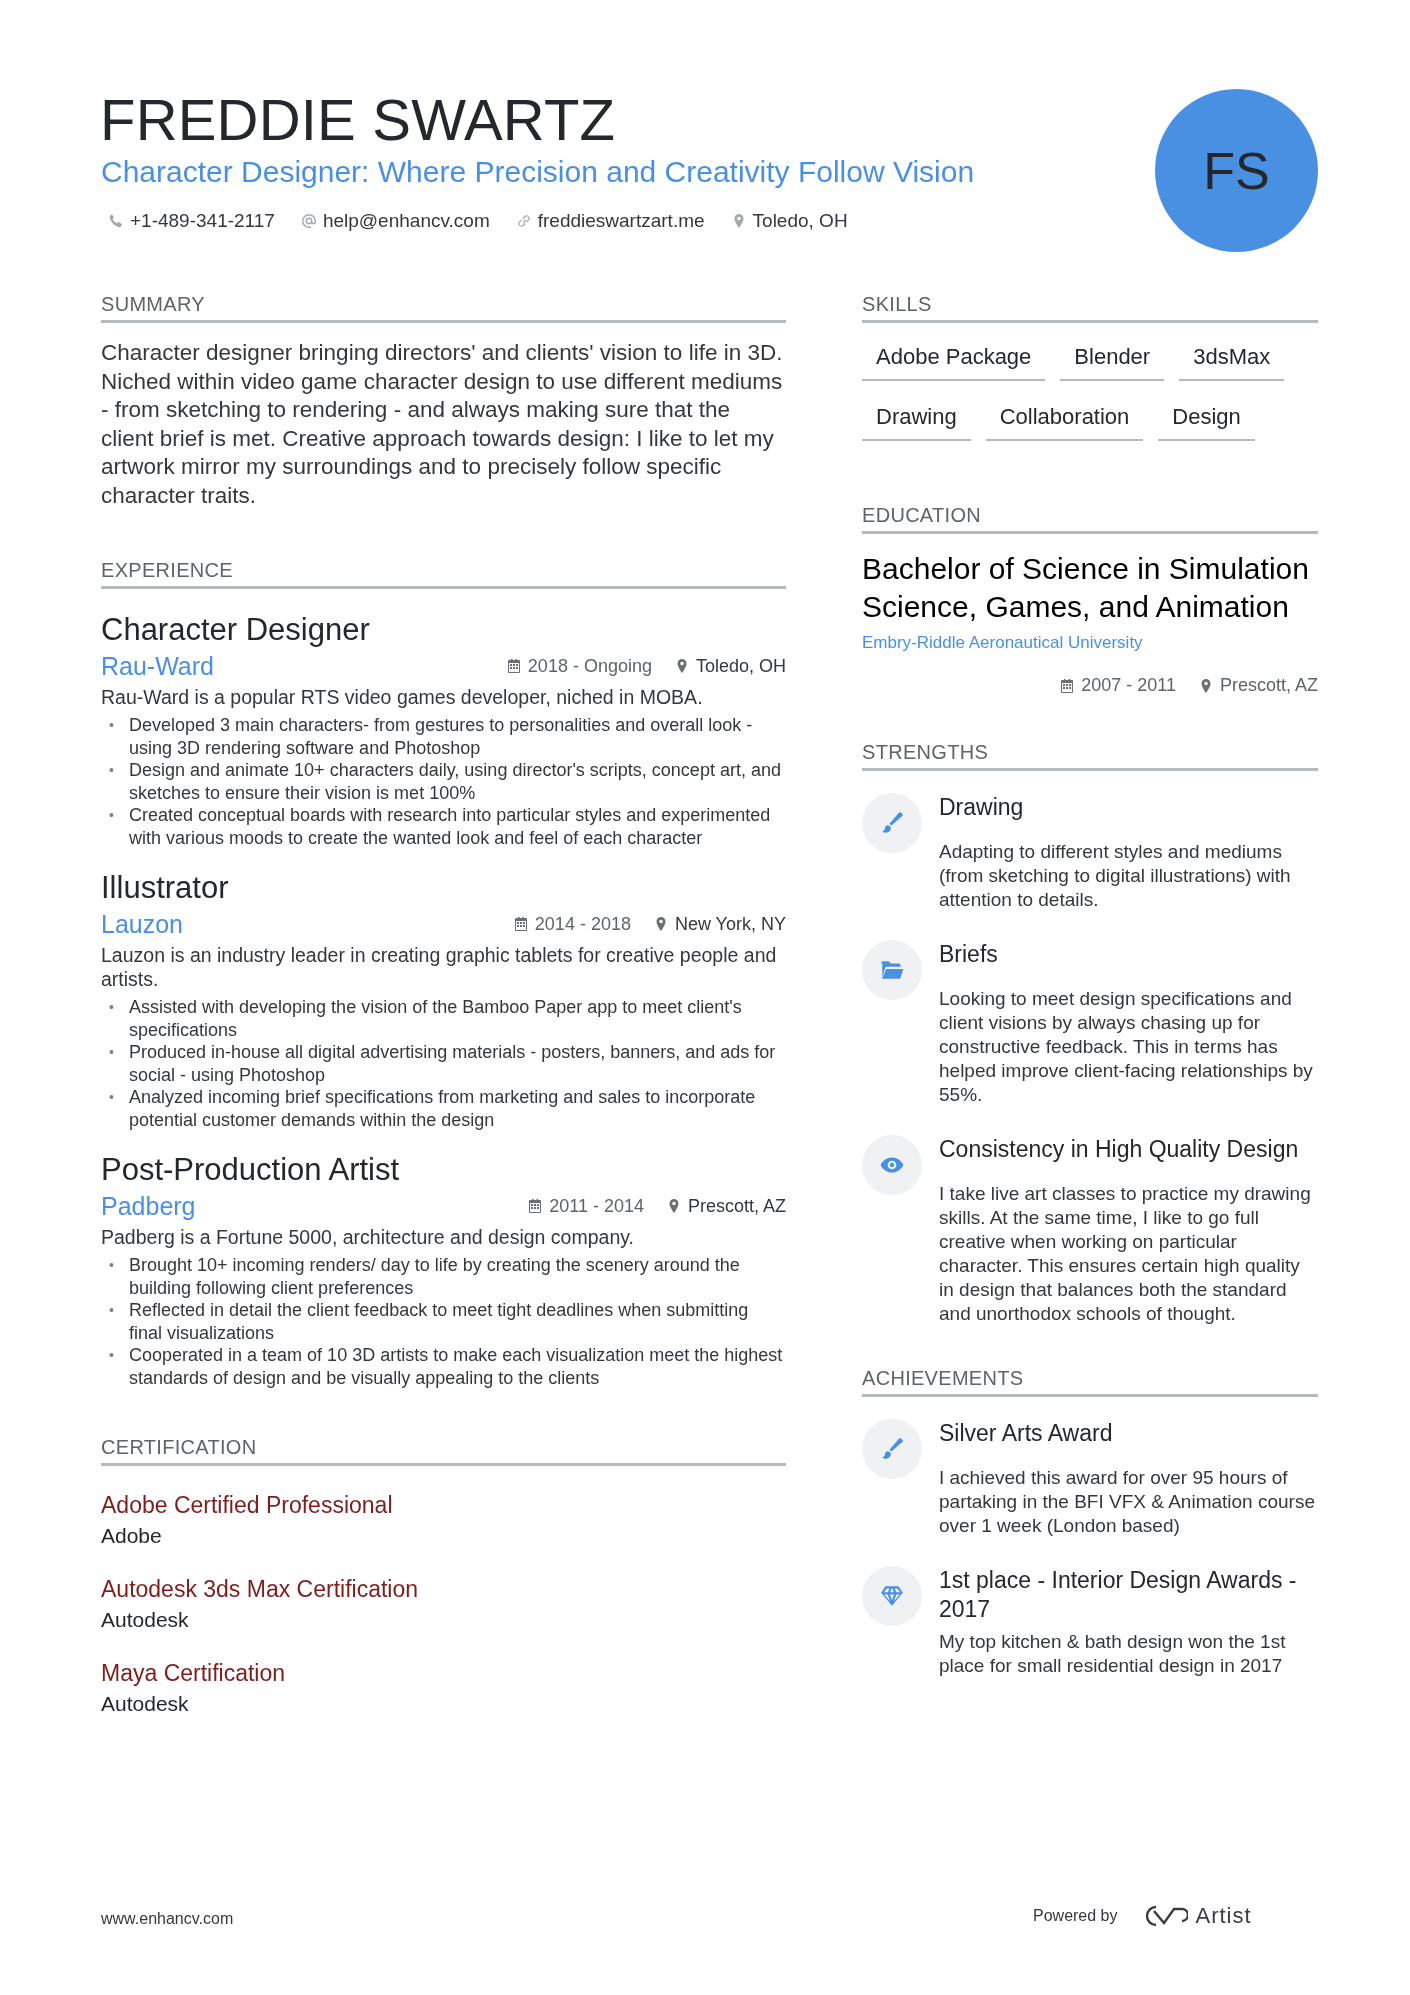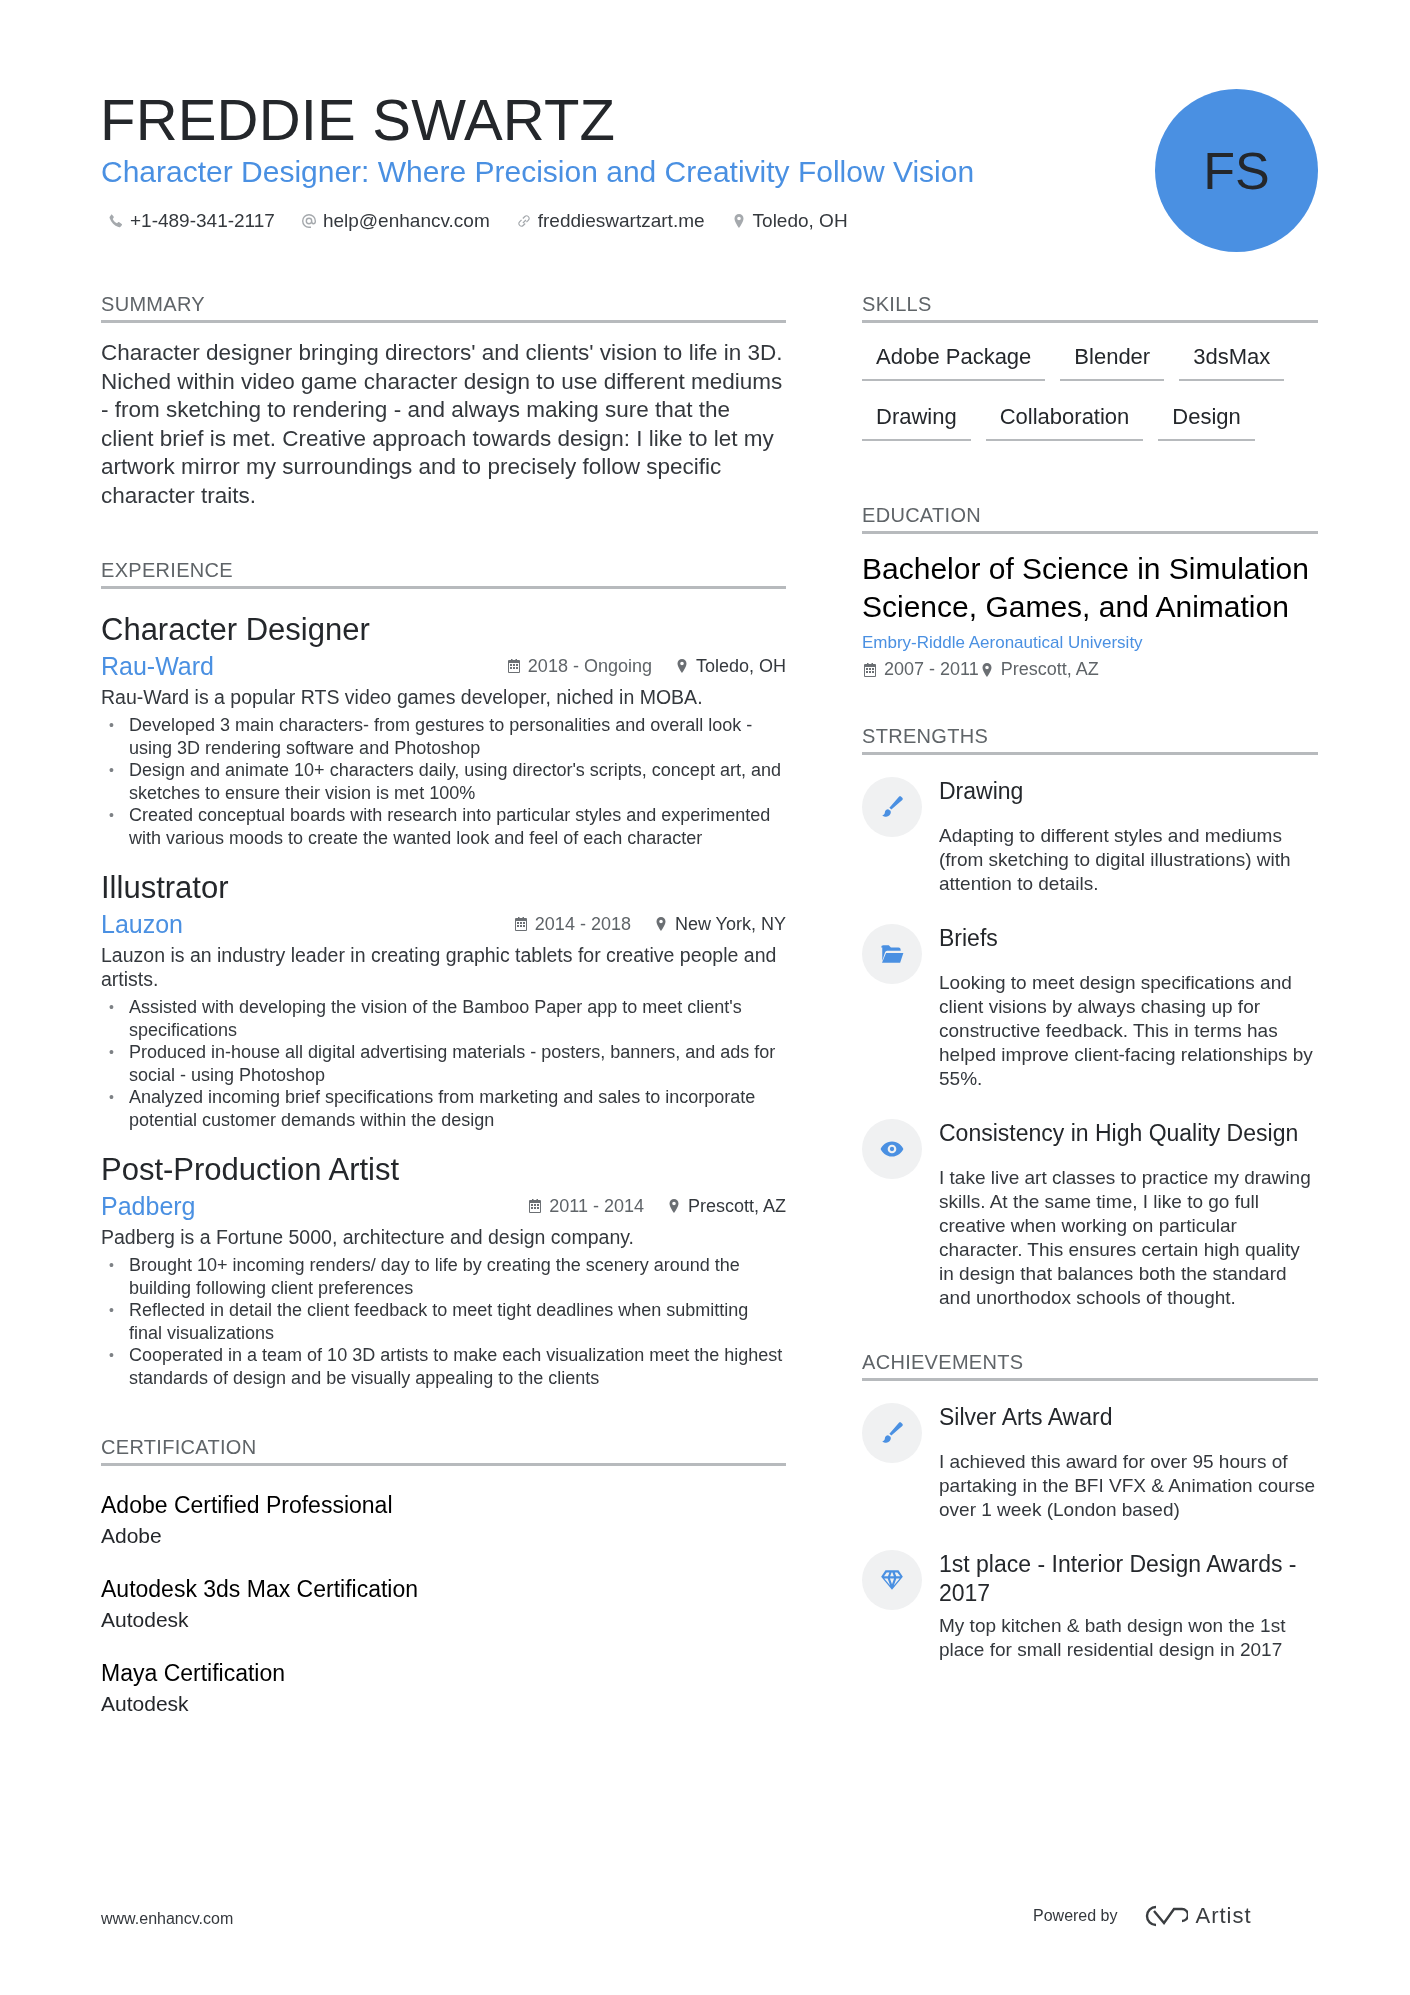--- a/index.html
+++ b/index.html
@@ -26,29 +26,29 @@
   .meta { display: flex; gap: 22px; font-size: 18px; color: #5f6468; align-items: center; }
   .meta span.item { display: flex; align-items: center; gap: 6px; }
   .meta svg { width: 16px; height: 16px; fill: #6b6f73; }
   .meta .loc-text { color: #34383d; }
   .job-desc { font-size: 19.5px; line-height: 24px; color: #34383d; margin-top: 3px; }
   .bullets { list-style: none; margin-top: 5px; }
   .bullets li { position: relative; padding-left: 28px; font-size: 18px; line-height: 22.5px; color: #34383d; }
   .bullets li::before { content: "•"; position: absolute; left: 8px; top: 0; color: #7d8185; font-size: 14px; }
 
   .cert { margin-top: 24px; }
-  .cert-name { font-size: 23px; line-height: 30px; color: #000000; }
+  .cert-name { font-size: 23px; line-height: 30px; color: #7f1d1d; }
   .cert-issuer { font-size: 21px; line-height: 28px; color: #24272b; margin-top: 2px; }
 
   .skills { display: flex; flex-wrap: wrap; gap: 16px 15px; margin-top: 14px; }
   .skill { font-size: 22px; line-height: 28px; color: #24272b; padding: 6px 14px 8px 14px; border-bottom: 2px solid #b7babd; }
 
   .degree { font-size: 30px; line-height: 37.5px; color: #000000; margin-top: 16px; }
   .school { font-size: 17px; line-height: 32px; color: #4a90e2; margin-top: 2px; }
-  .edu-meta { display: flex; font-size: 18px; color: #5f6468; margin-top: 0; align-items: center; }
+  .edu-meta { display: flex; gap: 22px; font-size: 18px; color: #5f6468; margin-top: 16px; align-items: center; justify-content: flex-end; }
   .edu-meta span.item { display: flex; align-items: center; gap: 6px; }
   .edu-meta svg { width: 16px; height: 16px; fill: #6b6f73; }
 
   .feat { display: flex; gap: 17px; margin-top: 22px; }
   .feat-icon { flex: 0 0 60px; width: 60px; height: 60px; border-radius: 50%; background: #f0f1f2; display: flex; align-items: center; justify-content: center; }
   .feat-icon svg { width: 26px; height: 26px; fill: #4a90e2; }
   .feat-body { flex: 1; }
   .feat-title { font-size: 23px; line-height: 29px; color: #24272b; }
   .feat-desc { font-size: 19px; line-height: 24px; color: #34383d; margin-top: 18px; }
 

